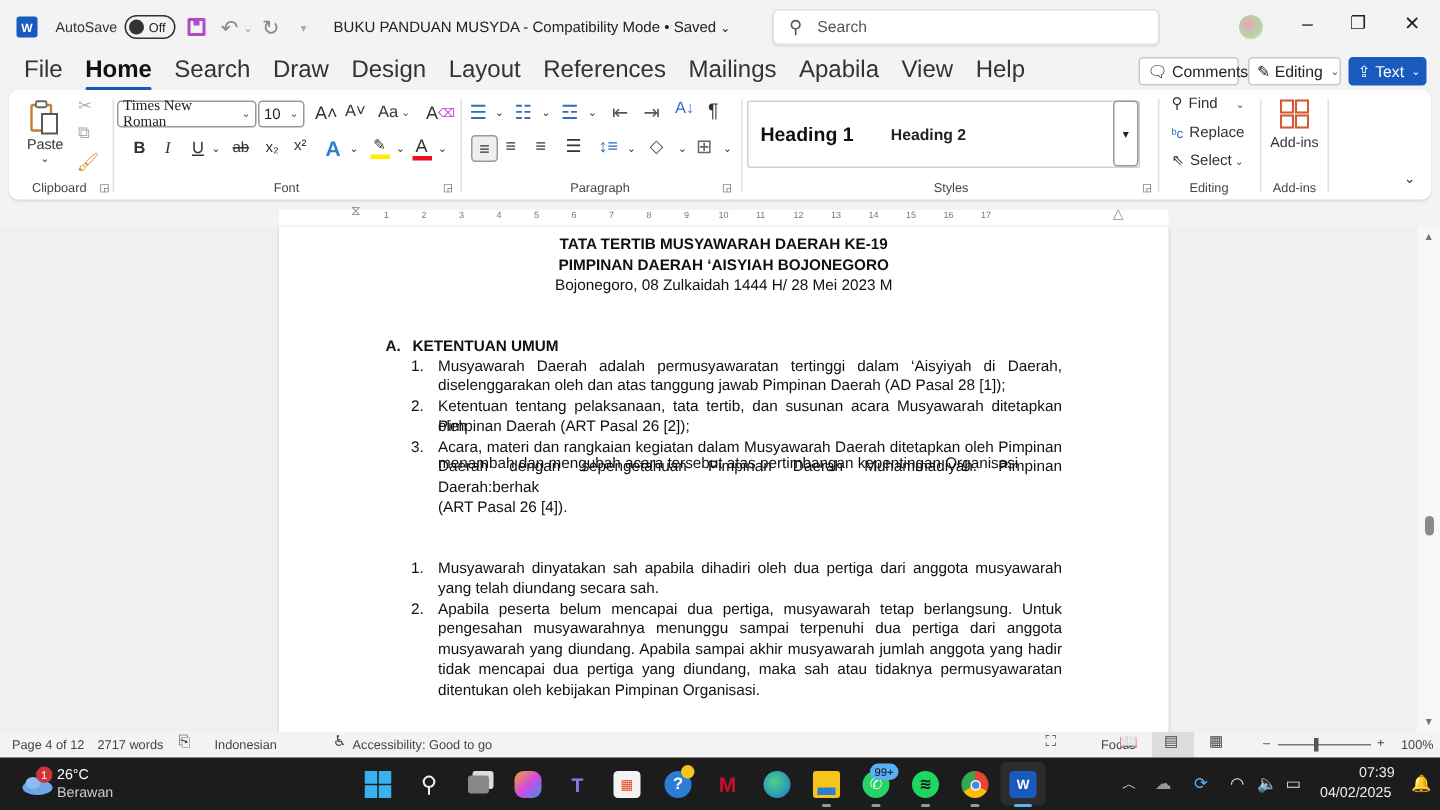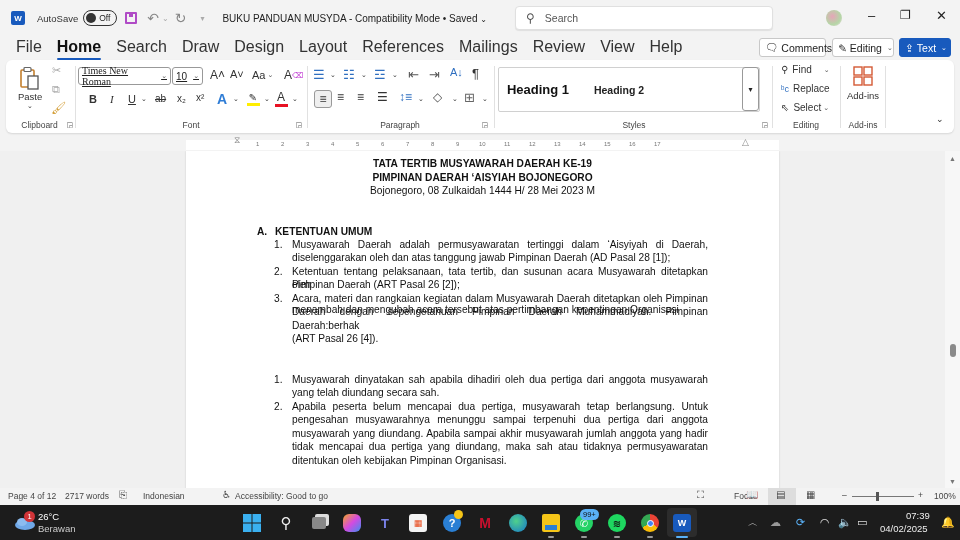--- a/index.html
+++ b/index.html
@@ -32,21 +32,21 @@
   .share-btn { background: #185abd; color: #fff; border-color: #185abd; }
 
   
   .ribbon { position: absolute; top: 60px; left: 6px; width: 948px; height: 73px; background: #fff; border-radius: 6px; box-shadow: 0 1px 2px rgba(0,0,0,.12); }
   .group { position: absolute; top: 0; height: 73px; }
   .group-label { position: absolute; bottom: 3px; left: 0; right: 0; text-align: center; font-size: 8.5px; color: #444; }
   .launcher { position: absolute; bottom: 4px; right: 4px; font-size: 7px; color: #555; }
   .vsep { position: absolute; top: 6px; width: 1px; height: 62px; background: #e1e1e1; }
   .ctl { position: absolute; font-size: 11px; color: #333; display: flex; align-items: center; justify-content: center; }
   .dd { font-size: 7px; color: #555; margin-left: 2px; }
-  .combo { position: absolute; height: 18px; border: 1px solid #999; border-radius: 3px; font-size: 10px; display: flex; align-items: center; padding-left: 3px; justify-content: space-between; padding-right: 3px; font-family: "Liberation Serif", serif; text-decoration: underline; }
+  .combo { position: absolute; height: 18px; border: 1px solid #999; border-radius: 3px; font-size: 10px; display: flex; align-items: center; padding-left: 3px; justify-content: space-between; padding-right: 3px; font-family: "Liberation Serif", serif; }
   .style-gallery { position: absolute; left: 492px; top: 7px; width: 262px; height: 45px; border: 1px solid #d0d0d0; border-radius: 2px; display: flex; align-items: center; }
   .style-tile { height: 100%; display: flex; align-items: center; justify-content: center; }
   .style-tile.sel { border: 2px solid #c8c8c8; background: #fff; }
   .style-more { position: absolute; left: 742px; top: 67px; width: 17px; height: 44px; border: 1px solid #999; border-radius: 3px; background: #fff; display: flex; align-items: center; justify-content: center; font-size: 8px; }
   .align-left { border: 1px solid #999; border-radius: 3px; background: #efefef; }
 
   
   .ruler-row { position: absolute; top: 137px; left: 0; width: 945px; height: 14px; background: #f3f3f3; }
   .ruler { position: absolute; left: 186px; top: 3px; width: 593px; height: 10px; background: #fff; display: flex; align-items: center; font-size: 6px; color: #777; }
   .ruler .tick { position: absolute; top: 1px; }
@@ -109,21 +109,21 @@
 
 <div class="menurow">
   <span class="menu-item" style="margin-left:16px">File</span>
   <span class="menu-item active">Home</span>
   <span class="menu-item">Search</span>
   <span class="menu-item">Draw</span>
   <span class="menu-item">Design</span>
   <span class="menu-item">Layout</span>
   <span class="menu-item">References</span>
   <span class="menu-item">Mailings</span>
-  <span class="menu-item">Review</span>
+  <span class="menu-item">Apabila</span>
   <span class="menu-item">View</span>
   <span class="menu-item">Help</span>
 </div>
 <div class="top-btn" style="left:759px;width:67px">
   <span>🗨</span>
   <span>Comments</span>
 </div>
 <div class="top-btn" style="left:832px;width:62px">
   <span>✎</span>
   <span>Editing</span>

